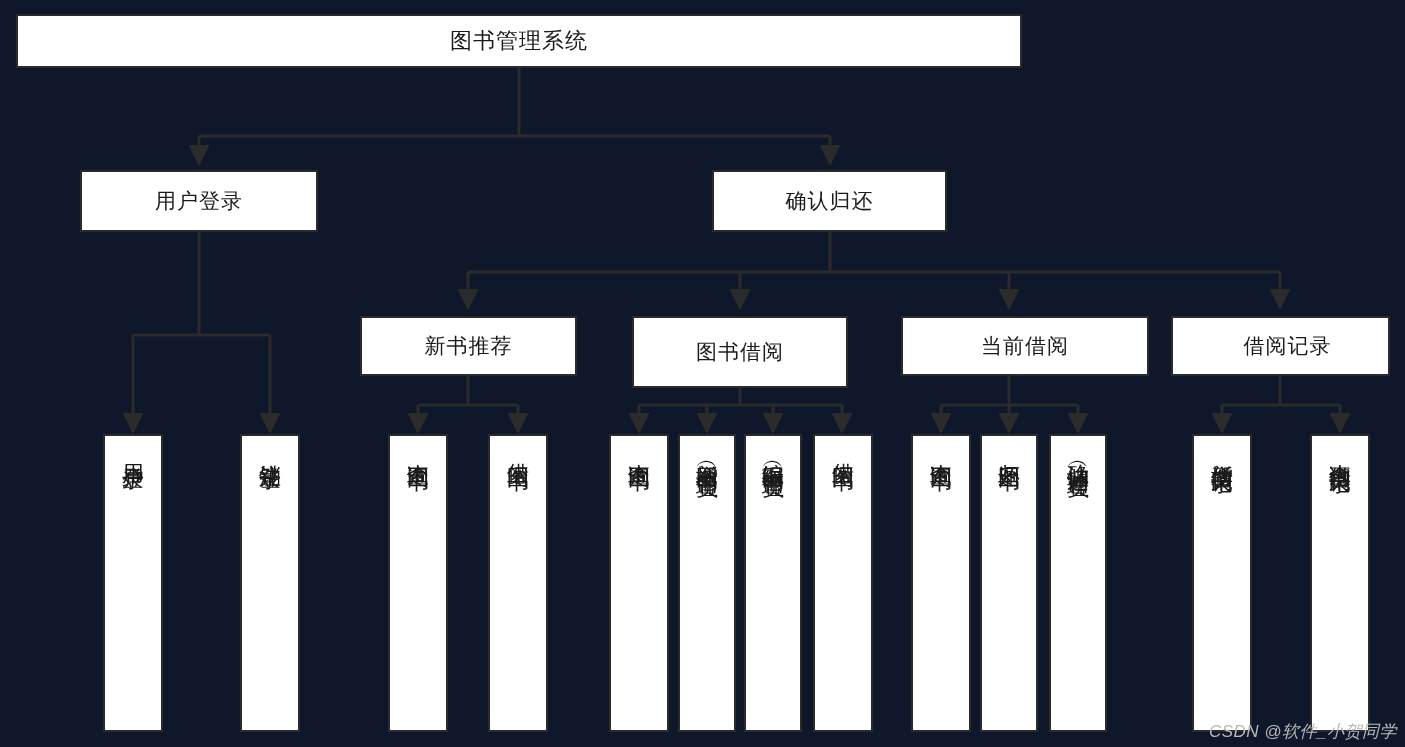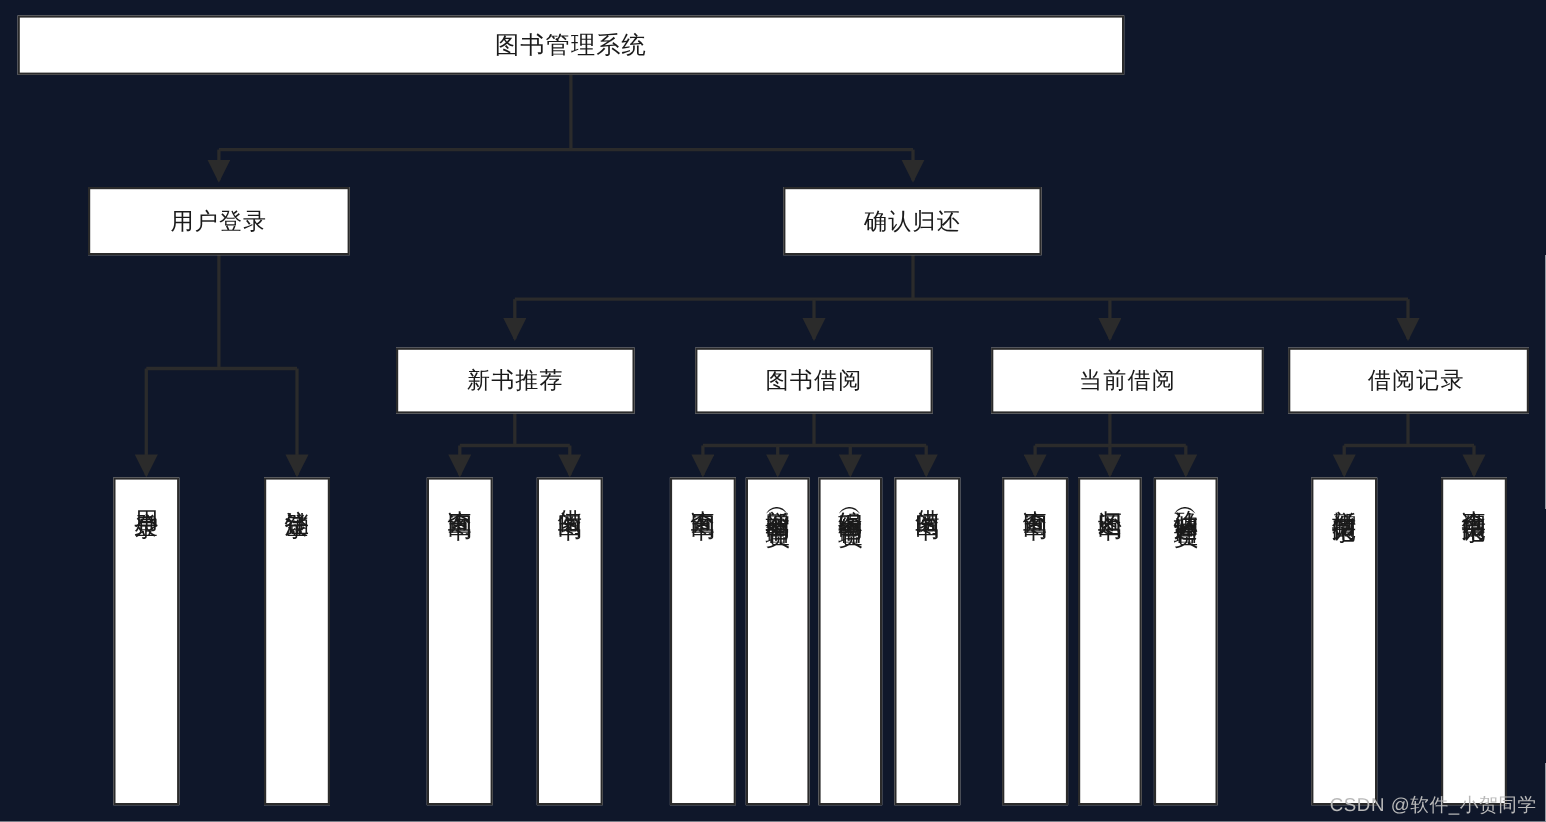--- a/index.html
+++ b/index.html
@@ -60,20 +60,21 @@
   }
   .watermark {
     position: absolute;
     right: 8px;
     bottom: 4px;
     font-size: 17px;
     color: #b8b8b8;
     letter-spacing: 0.5px;
     z-index: 5;
     white-space: nowrap;
+    font-style: italic;
   }
 </style>
 </head>
 <body>
 
 <div id="canvas">
 
   <svg id="edges" viewBox="0 0 1405 747" width="1405" height="747" aria-hidden="true">
     <defs>
       <marker id="arrow" viewBox="0 0 10 10" refX="9" refY="5" markerWidth="7" markerHeight="7" orient="auto-start-reverse">
@@ -133,21 +134,21 @@
   </div>
 
   <div class="node node-h" style="left:712px; top:170px; width:235px; height:62px;">
     <span>确认归还</span>
   </div>
 
   <div class="node node-h" style="left:360px; top:316px; width:217px; height:60px;">
     <span>新书推荐</span>
   </div>
 
-  <div class="node node-h" style="left:632px; top:316px; width:216px; height:60px;">
+  <div class="node node-h" style="left:632px; top:316px; width:216px; height:72px;">
     <span>图书借阅</span>
   </div>
 
   <div class="node node-h" style="left:901px; top:316px; width:248px; height:60px;">
     <span>当前借阅</span>
   </div>
 
   <div class="node node-h" style="left:1171px; top:316px; width:219px; height:60px;padding-left:14px;">
     <span>借阅记录</span>
   </div>

